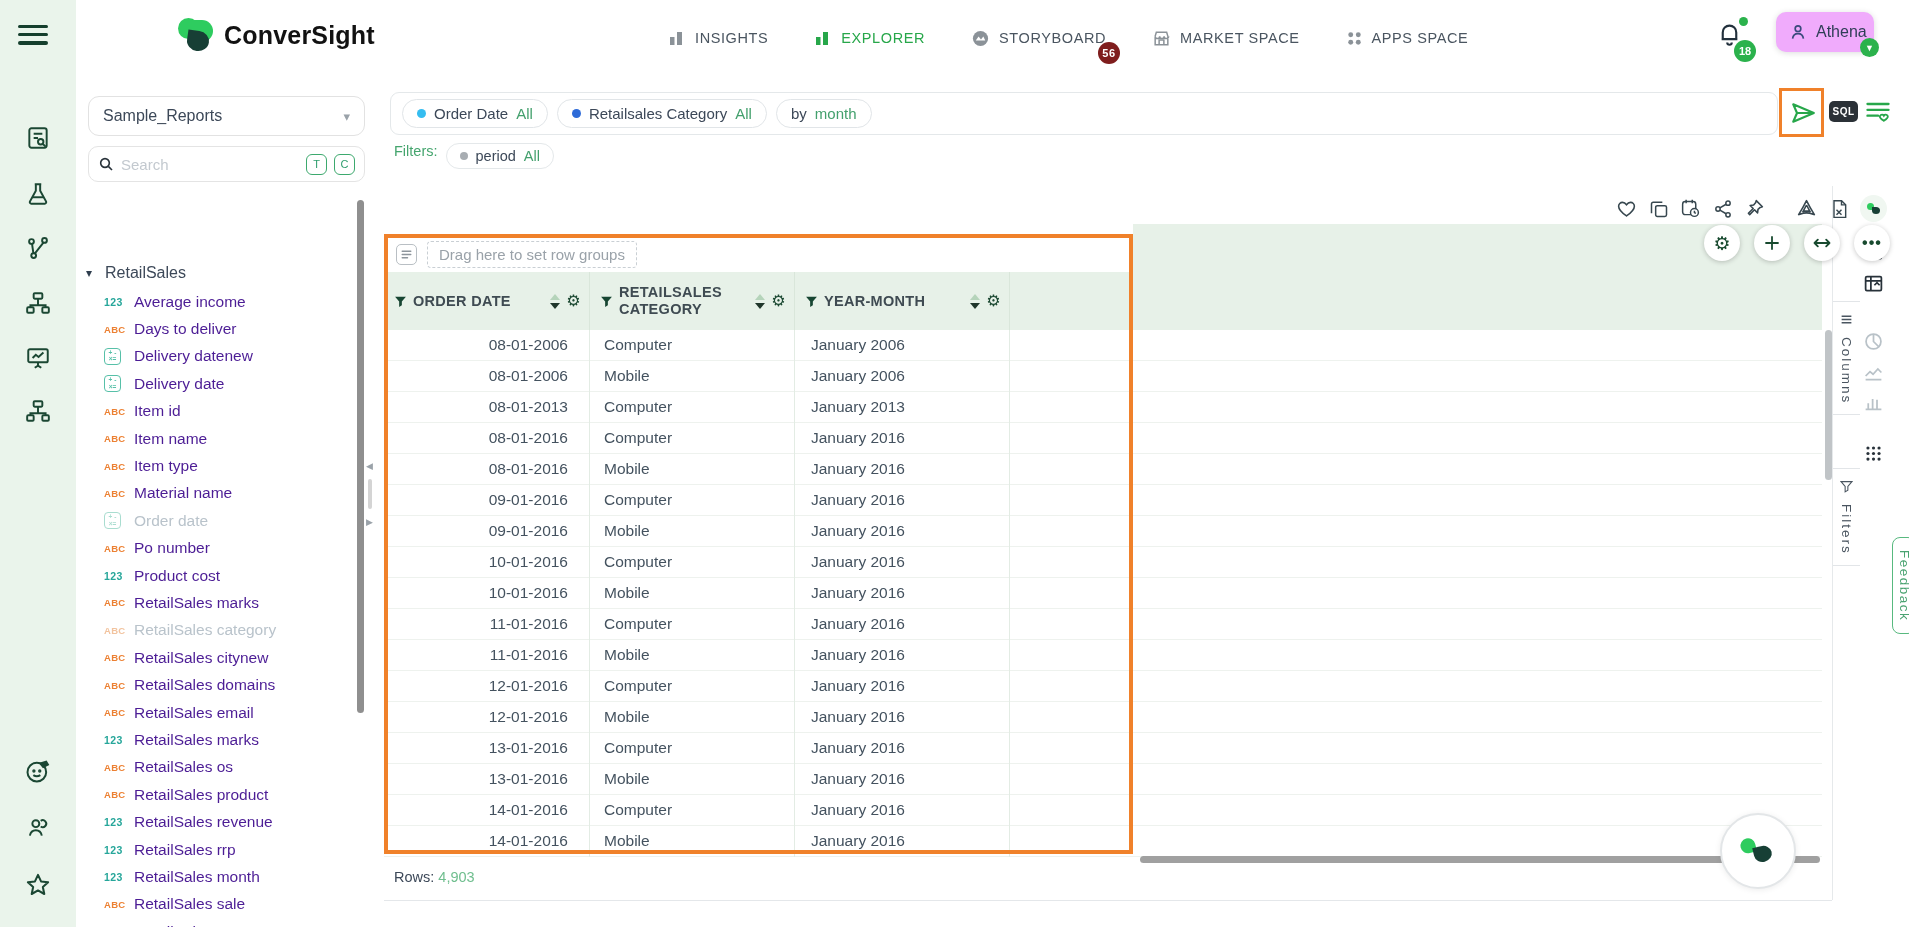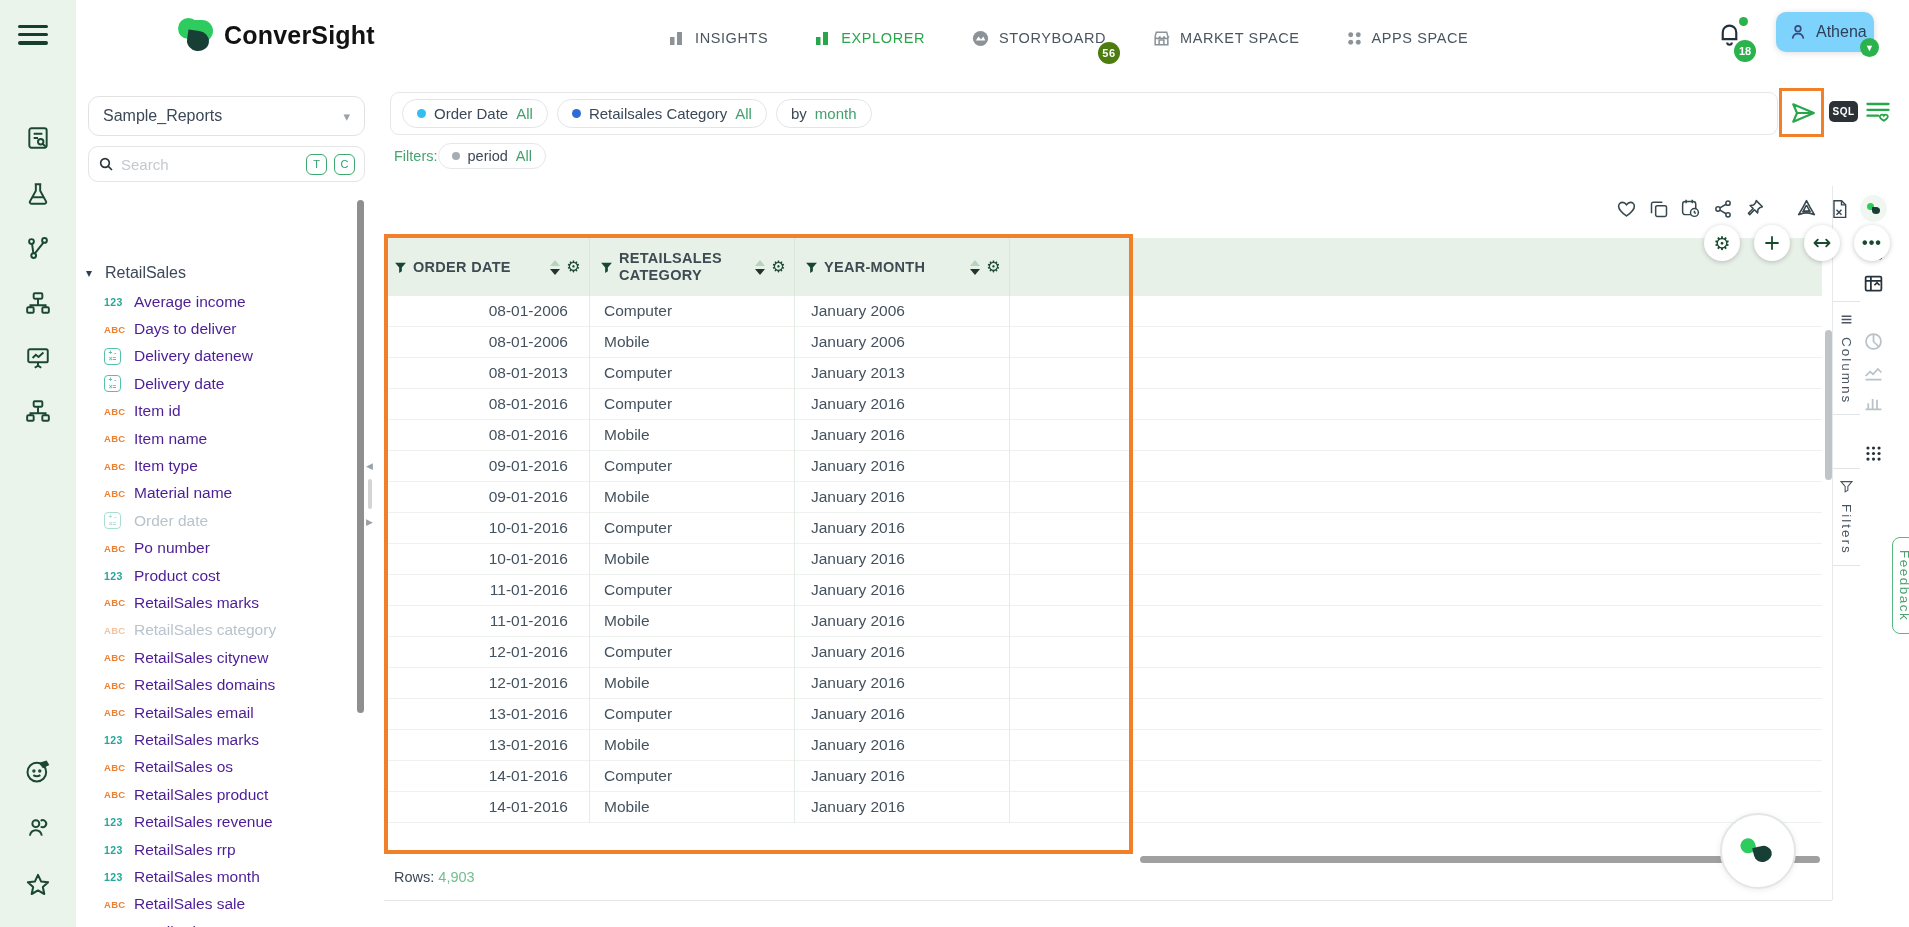--- a/index.html
+++ b/index.html
@@ -20,28 +20,28 @@
   .cs-leaf1 { position:absolute; left:0; top:2px; width:21px; height:21px; background:#2ecc5f; border-radius:50% 50% 0 50%; }
   .cs-leaf2 { position:absolute; left:13px; top:4px; width:22px; height:22px; background:#2ecc5f; border-radius:0 50% 50% 50%; }
   .cs-leaf3 { position:absolute; left:9px; top:15px; width:22px; height:20px; background:#173f35; border-radius:0 50% 50% 50%; transform:rotate(8deg); }
   #brand-name { font-size:25px; font-weight:600; color:#121212; letter-spacing:.2px; }
 
   #main-nav { position:absolute; left:592px; top:0; height:76px; display:flex; align-items:center; gap:46px; }
   .nav-item { display:flex; align-items:center; gap:9px; font-size:14.5px; letter-spacing:.6px; color:#4a5560; cursor:pointer; position:relative; }
   .nav-item .nicon { color:#8b9298; display:flex; }
   .nav-item.active, .nav-item.active .nicon { color:#27a74a; }
   .nav-badge { position:absolute; right:-14px; bottom:-16px; min-width:22px; height:22px; border-radius:50%;
-    background:#4d7c0f; color:#fff; font-size:11px; font-weight:bold; display:flex; align-items:center; justify-content:center; }
+    background:#7f1d1d; color:#fff; font-size:11px; font-weight:bold; display:flex; align-items:center; justify-content:center; }
   .nav-badge:empty { display:none; }
 
   #bell-wrap { position:absolute; left:1640px; top:20px; width:30px; height:32px; cursor:pointer; color:#22303c; }
   #bell-dot { position:absolute; right:-2px; top:-3px; width:9px; height:9px; border-radius:50%; background:#2bb24c; }
   #bell-badge { position:absolute; right:-10px; top:20px; width:22px; height:22px; border-radius:50%;
     background:#2bb24c; color:#fff; font-size:11px; font-weight:bold; display:flex; align-items:center; justify-content:center; }
-  #user-pill { position:absolute; left:1700px; top:12px; width:98px; height:40px; background:#7dd3fc; border-radius:10px;
+  #user-pill { position:absolute; left:1700px; top:12px; width:98px; height:40px; background:#f0abfc; border-radius:10px;
     box-shadow:0 1px 6px rgba(0,0,0,.14); display:flex; align-items:center; gap:8px; padding:0 12px; cursor:pointer; }
   #user-pill .uname { font-size:16px; color:#2f3e57; }
   #user-caret { position:absolute; right:-5px; bottom:-5px; width:19px; height:19px; border-radius:50%;
     background:#2bb24c; color:#fff; font-size:9px; display:flex; align-items:center; justify-content:center; }
 
   
   #field-panel { position:absolute; left:76px; top:76px; width:302px; height:851px; background:#fff; }
   #dataset-select { position:absolute; left:12px; top:20px; width:277px; height:40px; border:1.5px solid #e2e2e2;
     border-radius:11px; display:flex; align-items:center; padding:0 14px; cursor:pointer; }
   #dataset-select .dsname { font-size:16px; color:#3c4858; flex:1; }
@@ -86,21 +86,21 @@
   .pill .dot { width:9px; height:9px; border-radius:50%; }
   .pill .pv { color:#43a06d; font-weight:500; }
   #send-btn { position:absolute; left:1785px; top:95px; width:35px; height:35px; display:flex; align-items:center;
     justify-content:center; color:#27a74a; cursor:pointer; }
   #sql-badge { position:absolute; left:1829px; top:101px; width:29px; height:21px; background:#2b3137; color:#fff;
     border-radius:5px; font-size:10px; font-weight:bold; display:flex; align-items:center; justify-content:center;
     letter-spacing:.5px; cursor:pointer; }
   #playlist-btn { position:absolute; left:1864px; top:97px; width:28px; height:28px; color:#27a74a; cursor:pointer; }
 
   
-  #filters-row { position:absolute; left:394px; top:143px; display:flex; align-items:center; }
+  #filters-row { position:absolute; left:394px; top:143px; display:flex; gap:8px; }
   #filters-label { font-size:14.5px; color:#45a56e; }
   .fpill { height:26px; border:1.4px solid #e4e8ea; border-radius:14px; display:flex; align-items:center; gap:8px;
     padding:0 13px; font-size:14.5px; color:#3c4858; cursor:pointer; }
   .fpill .dot { width:8px; height:8px; border-radius:50%; }
   .fpill .pv { color:#43a06d; font-weight:500; }
 
   
   #action-icons { position:absolute; left:1616px; top:195px; display:flex; align-items:center; gap:11px; color:#37474f; }
   .aicon { width:21px; height:21px; display:flex; align-items:center; justify-content:center; cursor:pointer; }
   .aicon.gap { margin-left:20px; }
@@ -596,20 +596,29 @@
       </span>
     <span class="cbtn">
         <svg width="20" height="20" viewBox="0 0 24 24" stroke="currentColor" stroke-width="2.2" fill="none" stroke-linecap="round" stroke-linejoin="round">
           <path d="M3 12h18M7 8l-4 4 4 4M17 8l4 4-4 4"></path>
         </svg>
       </span>
     <span class="cbtn dots">•••</span>
   </div>
 
   <div id="grid">
+    <div id="dragbar">
+      <span class="right-green"></span>
+      <span id="dragbar-icon">
+          <svg width="13" height="13" viewBox="0 0 24 24" stroke="currentColor" stroke-width="2.4" fill="none" stroke-linecap="round">
+            <path d="M4 6h16M4 12h16M4 18h10"></path>
+          </svg>
+        </span>
+      <span id="drag-hint">Drag here to set row groups</span>
+    </div>
     <div id="ghead">
       <div class="hcell c1">
         <span class="funnel">
             <svg width="13" height="13" viewBox="0 0 24 24" fill="currentColor">
               <path d="M2 3h20l-7.5 9v7l-5 3v-10z"></path>
             </svg>
           </span>
         <span class="hlabel">ORDER DATE</span>
         <span class="sort">
             <span class="up"></span>

